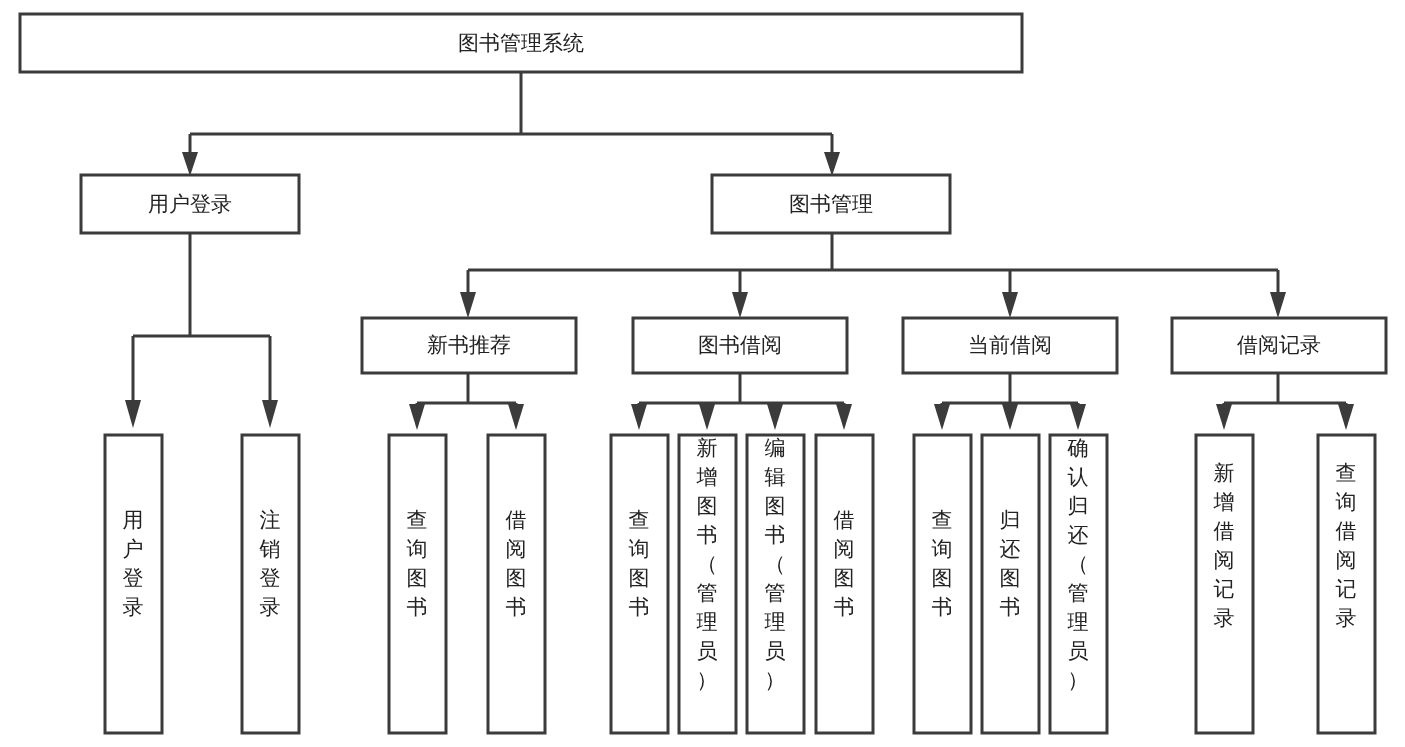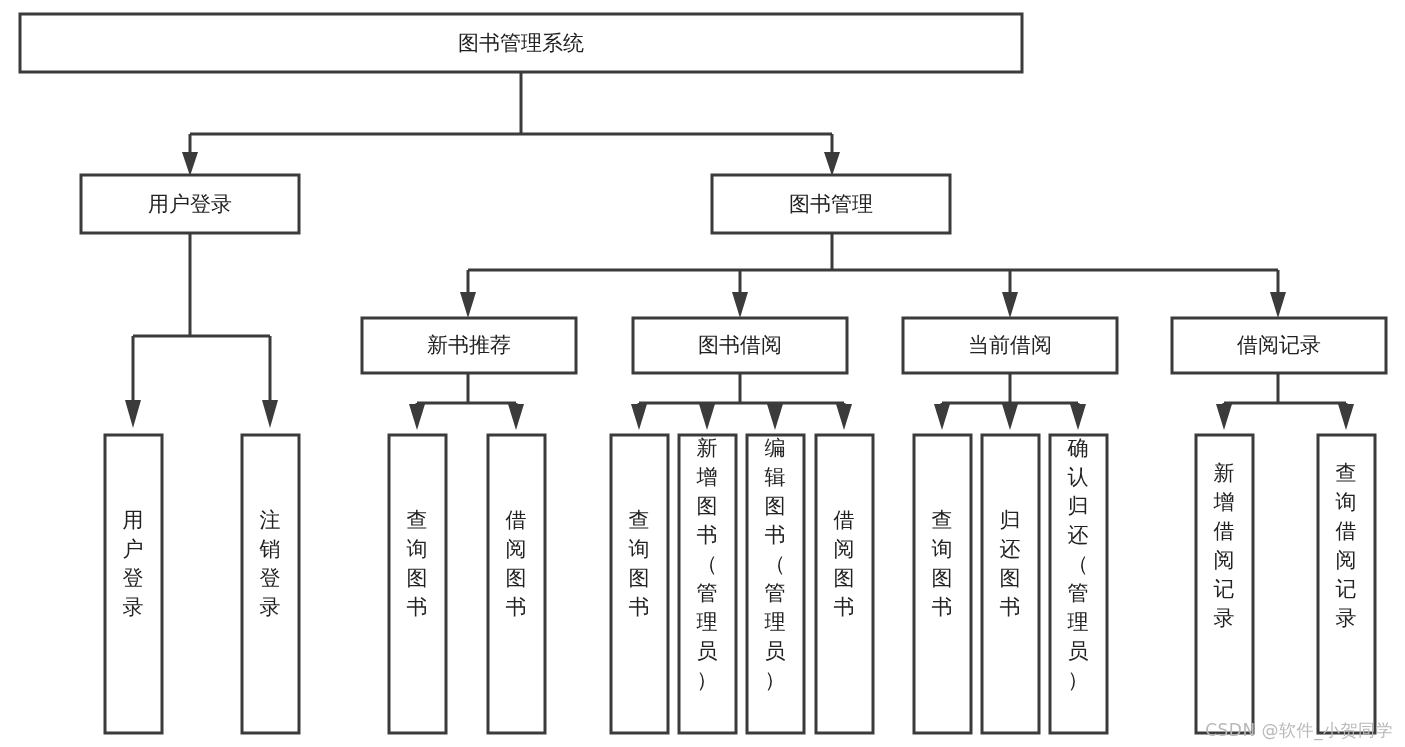--- a/index.html
+++ b/index.html
@@ -240,15 +240,14 @@
       <text class="node-label-v" x="1224" y="480"><tspan x="1224" dy="0">新</tspan><tspan x="1224" dy="29">增</tspan><tspan x="1224" dy="29">借</tspan><tspan x="1224" dy="29">阅</tspan><tspan x="1224" dy="29">记</tspan><tspan x="1224" dy="29">录</tspan></text>
     </g>
 
     <g>
       <rect class="node-box" x="1318" y="435" width="57" height="298"></rect>
       <text class="node-label-v" x="1346" y="480"><tspan x="1346" dy="0">查</tspan><tspan x="1346" dy="29">询</tspan><tspan x="1346" dy="29">借</tspan><tspan x="1346" dy="29">阅</tspan><tspan x="1346" dy="29">记</tspan><tspan x="1346" dy="29">录</tspan></text>
     </g>
 
   </svg>
 
-  <div class="watermark-text">CSDN @软件_小贺同学</div>
 
 </div>
 
 </body></html>

